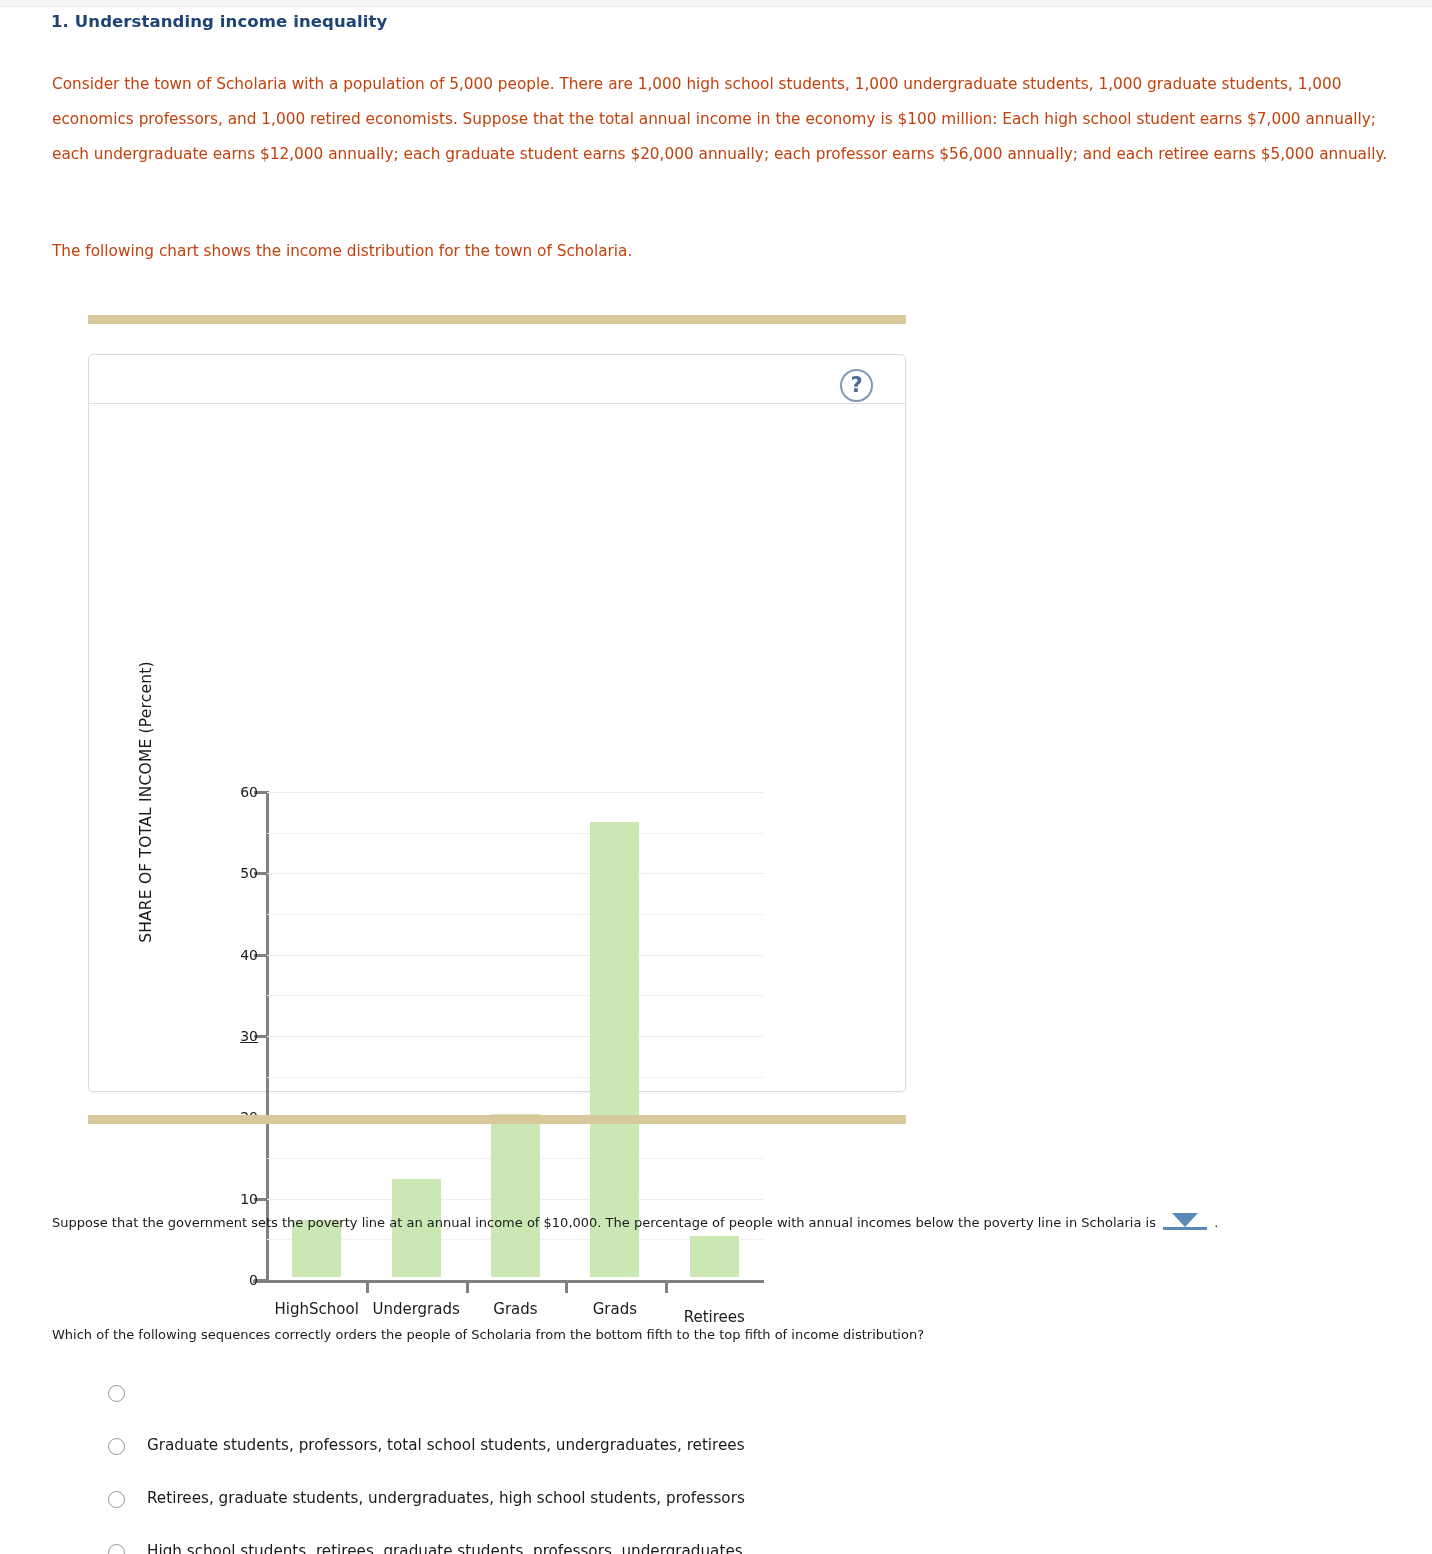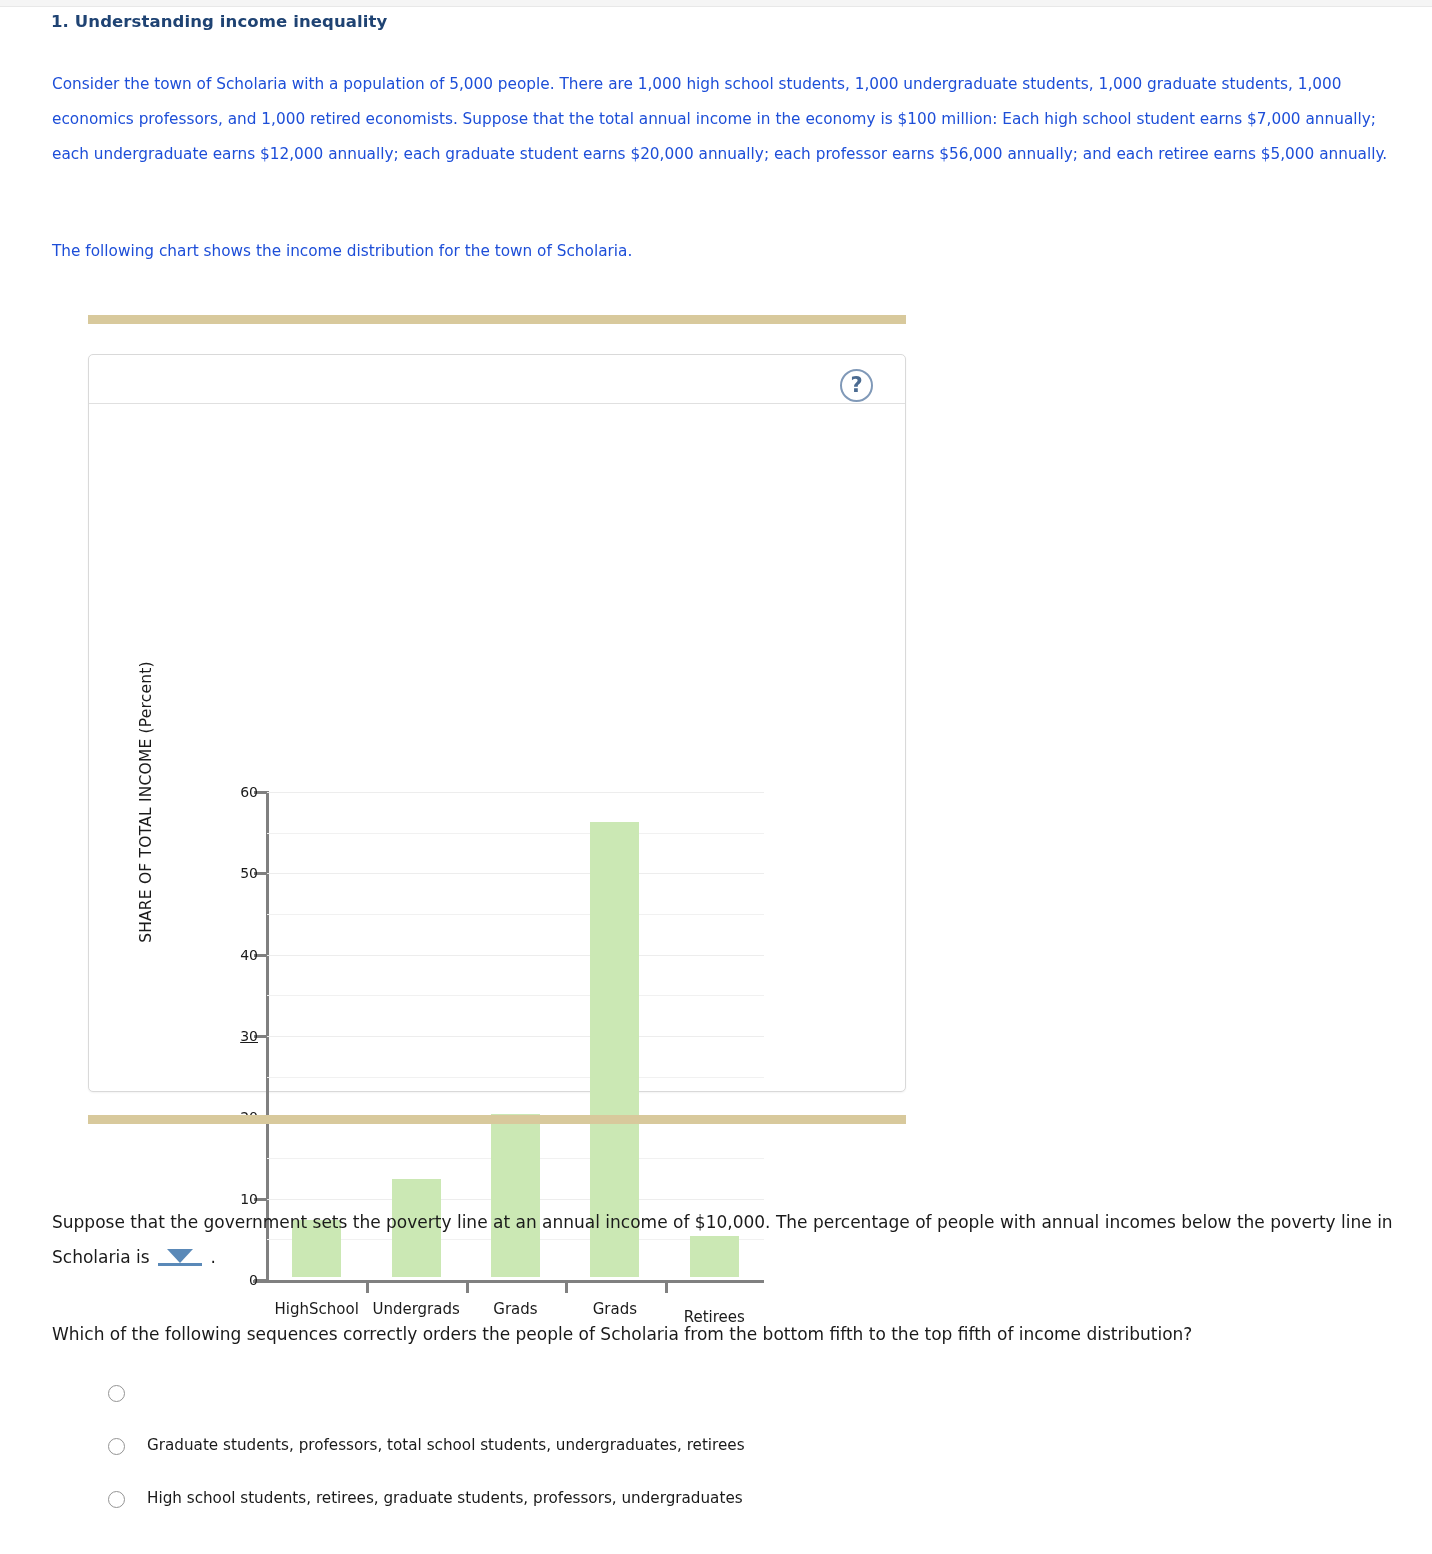--- a/index.html
+++ b/index.html
@@ -32,21 +32,21 @@
     font-size: 16.5px;
     font-weight: bold;
     color: #1f4373;
     letter-spacing: 0.1px;
   }
   .body-text {
     position: absolute;
     left: 52px;
     width: 1365px;
     font-size: 15.3px;
-    color: #1d4ed8;
+    color: #c2410c;
     line-height: 35px;
   }
   #para1 { top: 60px; }
   #para2 { top: 227px; }
 
   
   .khaki-bar {
     position: absolute;
     left: 88px;
     width: 818px;
@@ -181,21 +181,21 @@
     font-size: 15px;
     color: #1a1a1a;
     white-space: nowrap;
   }
 
   
   .q-text {
     position: absolute;
     left: 52px;
     width: 1368px;
-    font-size: 17px;
+    font-size: 13px;
     color: #1a1a1a;
     line-height: 35px;
   }
   #poverty-para { top: 1198px; }
   #order-question { top: 1310px; }
 
   .dropdown-inline {
     display: inline-block;
     position: relative;
     width: 44px;
@@ -322,17 +322,21 @@
   <div class="options" id="options">
       <div class="option-row">
         <div class="radio"></div>
       </div>
       <div class="option-row">
         <div class="radio"></div>
         <div class="option-label">Graduate students, professors, total school students, undergraduates, retirees</div>
       </div>
       <div class="option-row">
         <div class="radio"></div>
+        <div class="option-label">Retirees, graduate students, undergraduates, high school students, professors</div>
+      </div>
+      <div class="option-row">
+        <div class="radio"></div>
         <div class="option-label">High school students, retirees, graduate students, professors, undergraduates</div>
       </div>
     </div>
 
 </div>
 
 </body></html>

